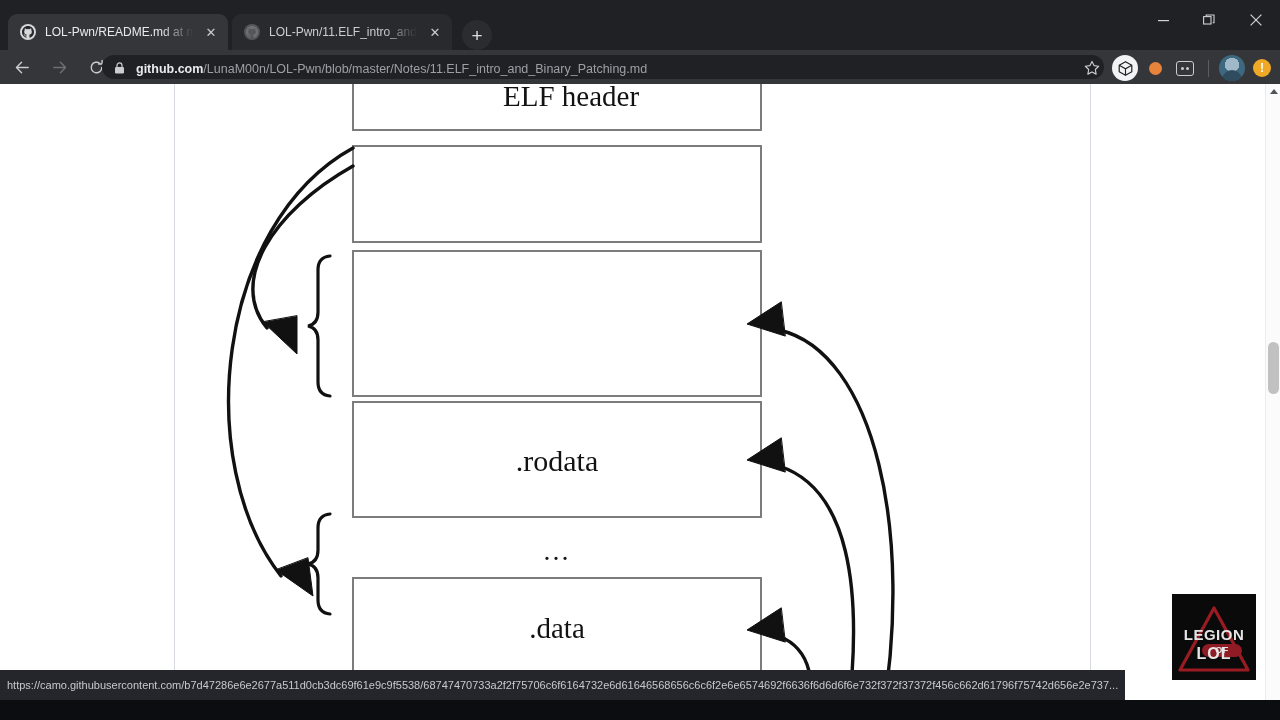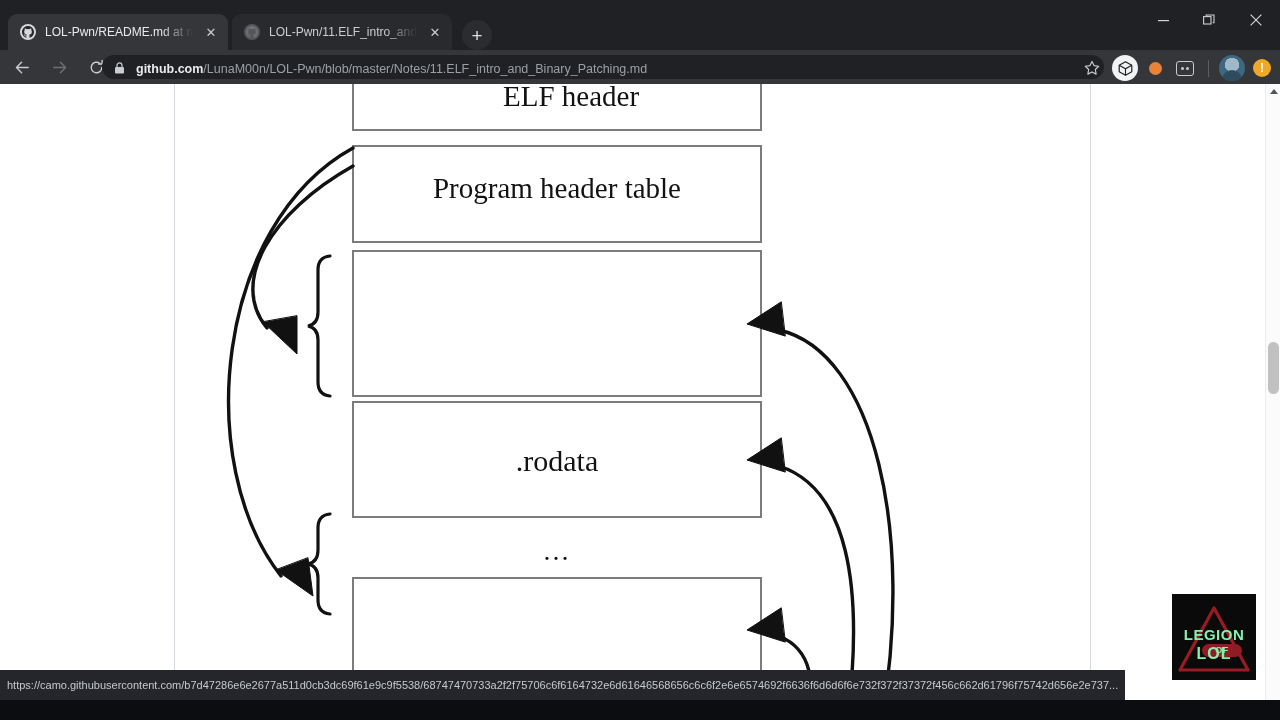--- a/index.html
+++ b/index.html
@@ -178,21 +178,21 @@
   .watermark {
     position: absolute; left: 1172px; top: 594px;
     width: 84px; height: 86px;
     background: #0a0a0a;
     overflow: hidden;
   }
   .wm-inner { position: absolute; inset: 0; }
   .wm-legion, .wm-lol, .wm-of {
     position: absolute; left: 0; width: 84px; text-align: center;
     font-family: "Liberation Sans", sans-serif; font-weight: bold;
-    color: #86efac; letter-spacing: 0.5px; line-height: 1;
+    color: #e5e5e5; letter-spacing: 0.5px; line-height: 1;
   }
   .wm-legion { top: 33px; font-size: 15px; }
   .wm-lol { top: 52px; font-size: 16px; letter-spacing: 1px; }
   .wm-of {
     top: 50px; width: 40px; left: 30px;
     font-size: 9px; background: #8f1c24; border-radius: 7px;
     padding: 2px 0 0; height: 13px; line-height: 9px;
   }
 
   
@@ -349,27 +349,27 @@
             <path d="M610 252 L 572 240 L 606 218 Z" stroke-width="1"></path>
             <path d="M604 382 C 672 404, 690 500, 672 640" fill="none"></path>
             <path d="M610 388 L 572 376 L 606 354 Z" stroke-width="1"></path>
             <path d="M604 552 C 638 566, 640 600, 632 640" fill="none"></path>
             <path d="M610 558 L 572 546 L 606 524 Z" stroke-width="1"></path>
           </g>
         </svg>
 
         <div class="sec-label" style="left:178px; top:-4px; width:408px; font-size:29px;padding-left:28px;">ELF header</div>
 
-        <div class="sec-label" style="left:178px; top:88px; width:408px; font-size:29px;">Program header table</div>
 
 
         <div class="sec-label" style="left:178px; top:360px; width:408px; font-size:30px;">.rodata</div>
 
         <div class="sec-label" style="left:178px; top:452px; width:408px; font-size:27px; letter-spacing:2px;">…</div>
 
+        <div class="sec-label" style="left:178px; top:528px; width:408px; font-size:29px;">.data</div>
       </div>
 
     </div>
   </div>
 
   <div class="scrollbar">
     <div class="sb-arrow up">
         <i></i>
       </div>
     <div class="sb-thumb"></div>

